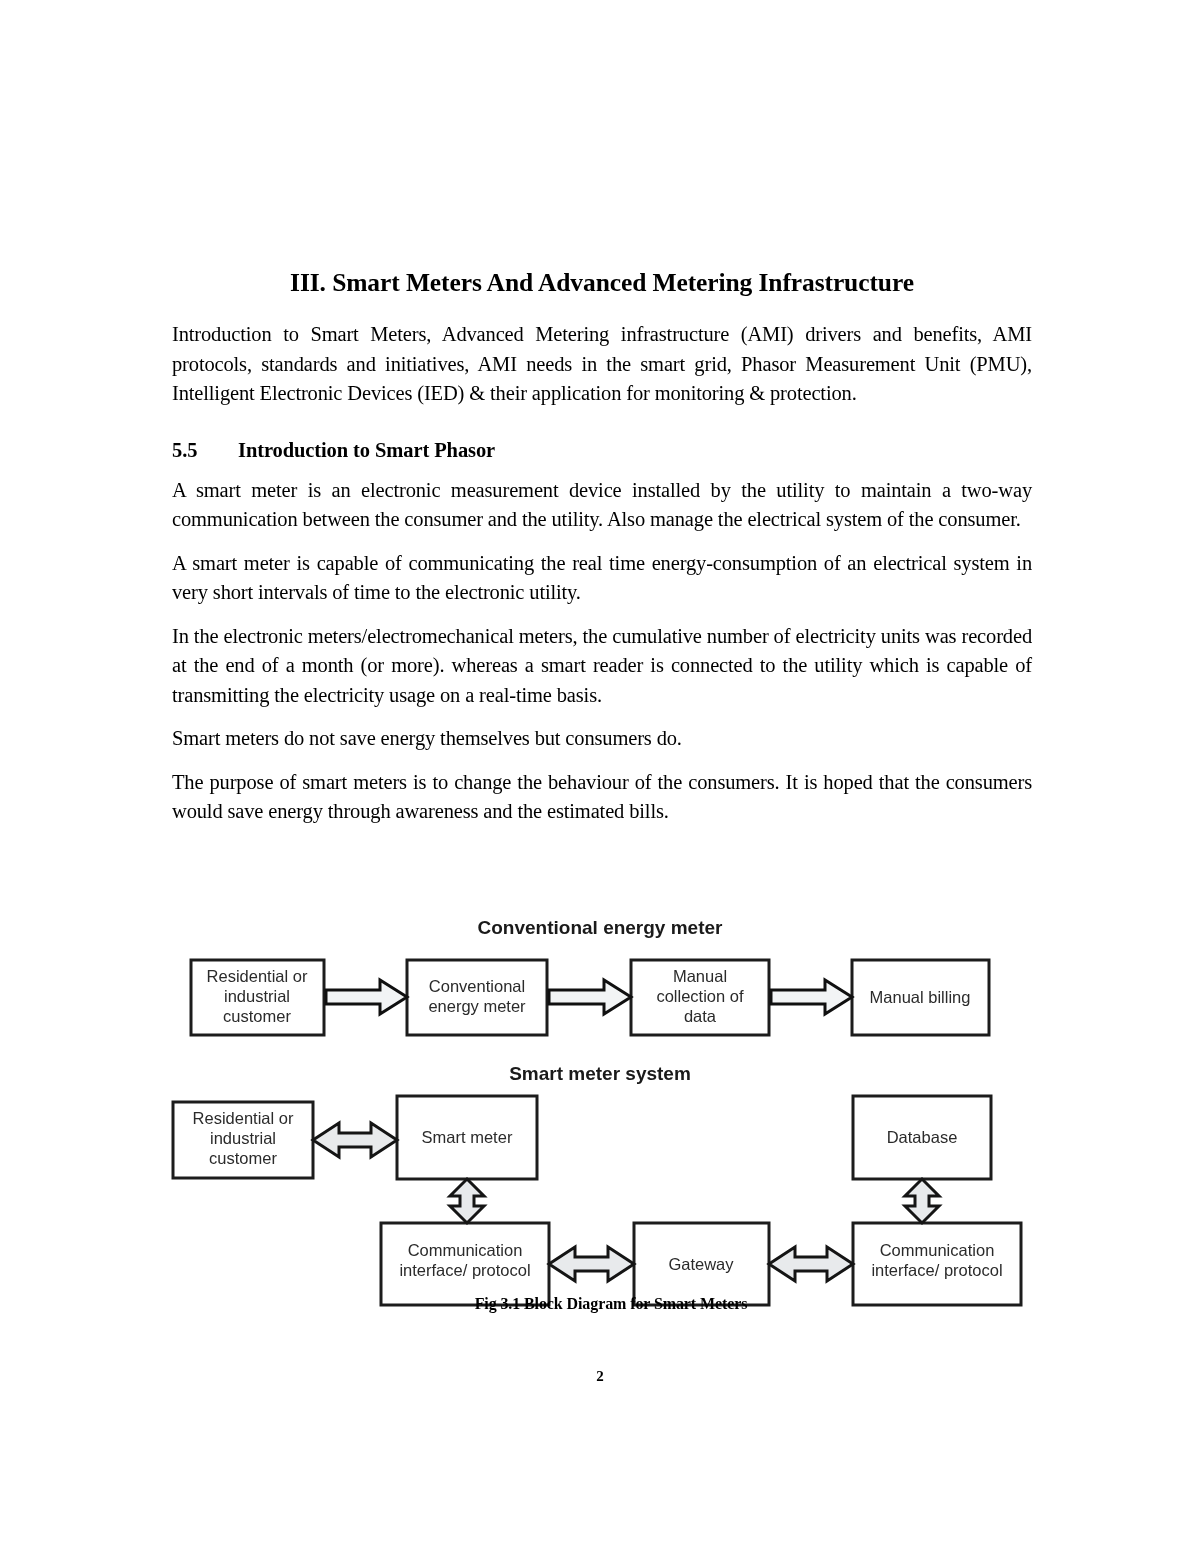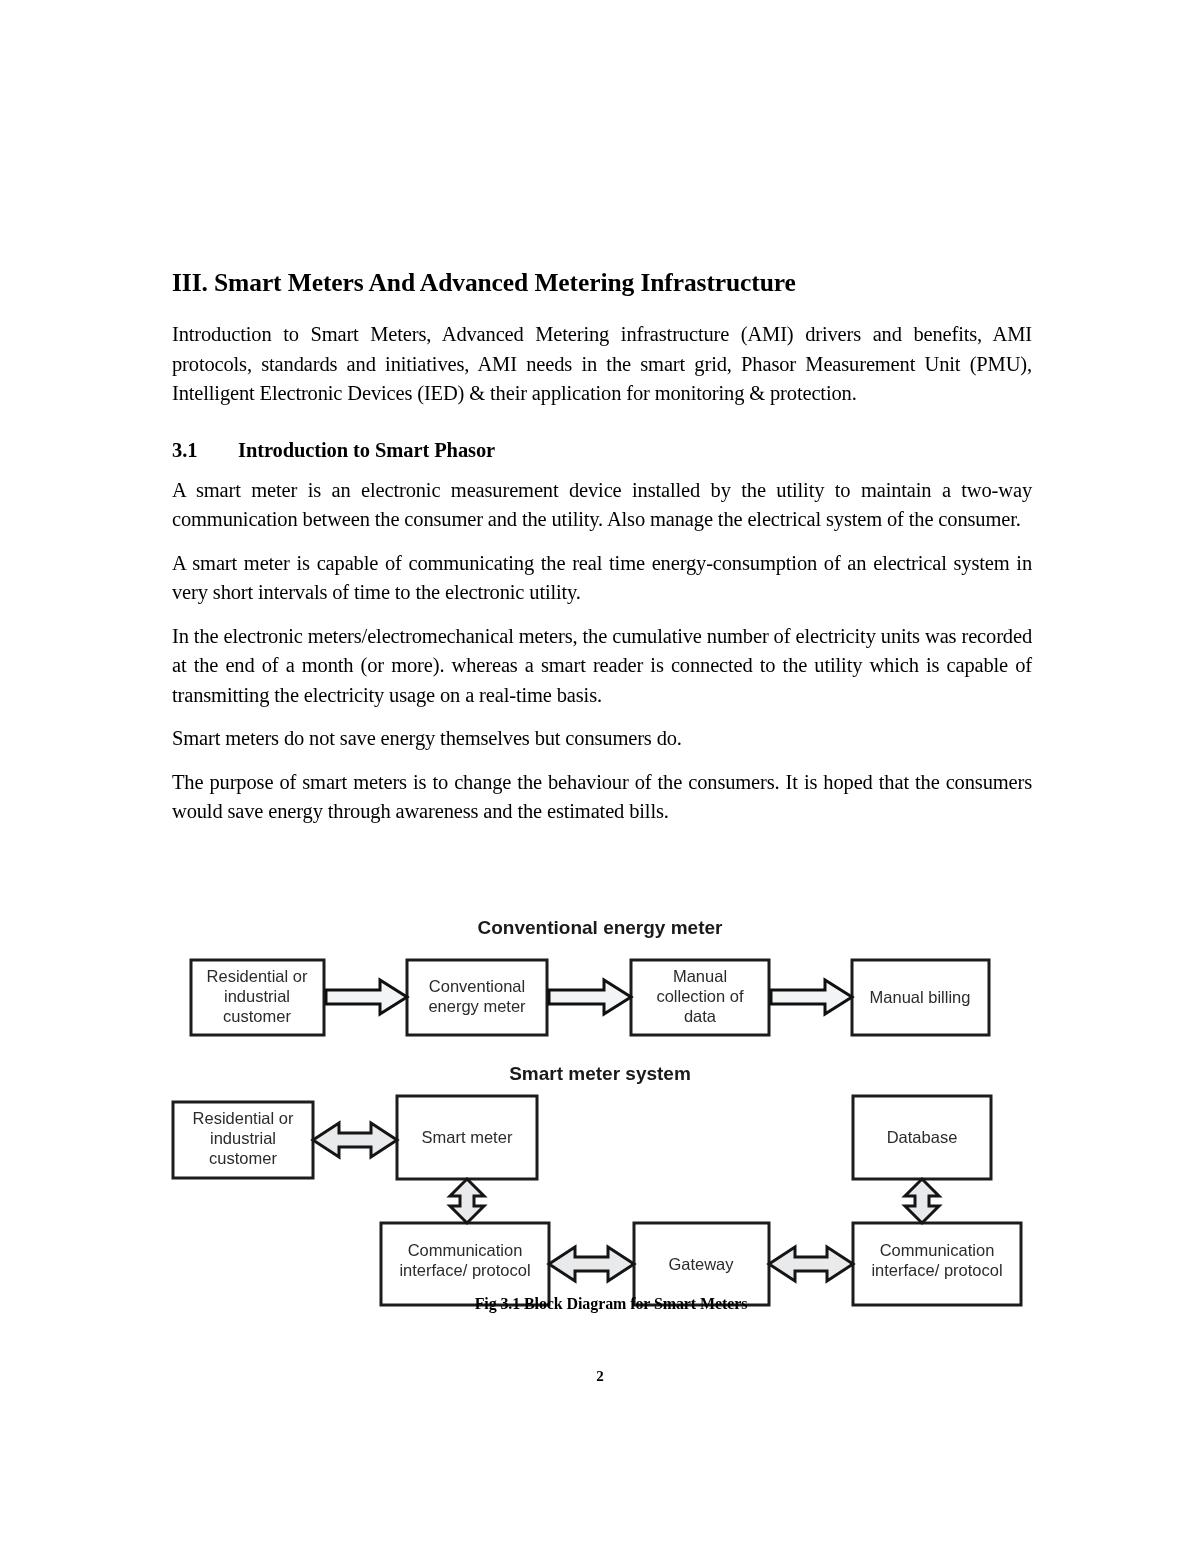--- a/index.html
+++ b/index.html
@@ -27,21 +27,21 @@
   .content {
     position: absolute;
     left: 172px;
     top: 268px;
     width: 860px;
   }
 
   .doc-title {
     font-size: 25.5px;
     font-weight: bold;
-    text-align: left;
+    text-align: center;
     letter-spacing: -0.1px;
     line-height: 1.18;
     margin: 0 0 22px 0;
   }
 
   p.body-text {
     font-size: 20.5px;
     line-height: 1.44;
     text-align: justify;
     margin: 0 0 14px 0;
@@ -126,21 +126,21 @@
 
 <div class="page">
 
   <div class="content">
 
     <h1 class="doc-title">III. Smart Meters And Advanced Metering Infrastructure</h1>
 
     <p class="body-text">Introduction to Smart Meters, Advanced Metering infrastructure (AMI) drivers and benefits, AMI protocols, standards and initiatives, AMI needs in the smart grid, Phasor Measurement Unit (PMU), Intelligent Electronic Devices (IED) &amp; their application for monitoring &amp; protection.</p>
 
     <div class="section-head">
-      <span class="sec-num">3.1</span>
+      <span class="sec-num">5.5</span>
       <span class="sec-title">Introduction to Smart Phasor</span>
     </div>
 
     <p class="body-text">A smart meter is an electronic measurement device installed by the utility to maintain a two-way communication between the consumer and the utility. Also manage the electrical system of the consumer.</p>
     <p class="body-text">A smart meter is capable of communicating the real time energy-consumption of an electrical system in very short intervals of time to the electronic utility.</p>
     <p class="body-text">In the electronic meters/electromechanical meters, the cumulative number of electricity units was recorded at the end of a month (or more). whereas a smart reader is connected to the utility which is capable of transmitting the electricity usage on a real-time basis.</p>
     <p class="body-text">Smart meters do not save energy themselves but consumers do.</p>
     <p class="body-text last-of-block">The purpose of smart meters is to change the behaviour of the consumers. It is hoped that the consumers would save energy through awareness and the estimated bills.</p>
 
   </div>

